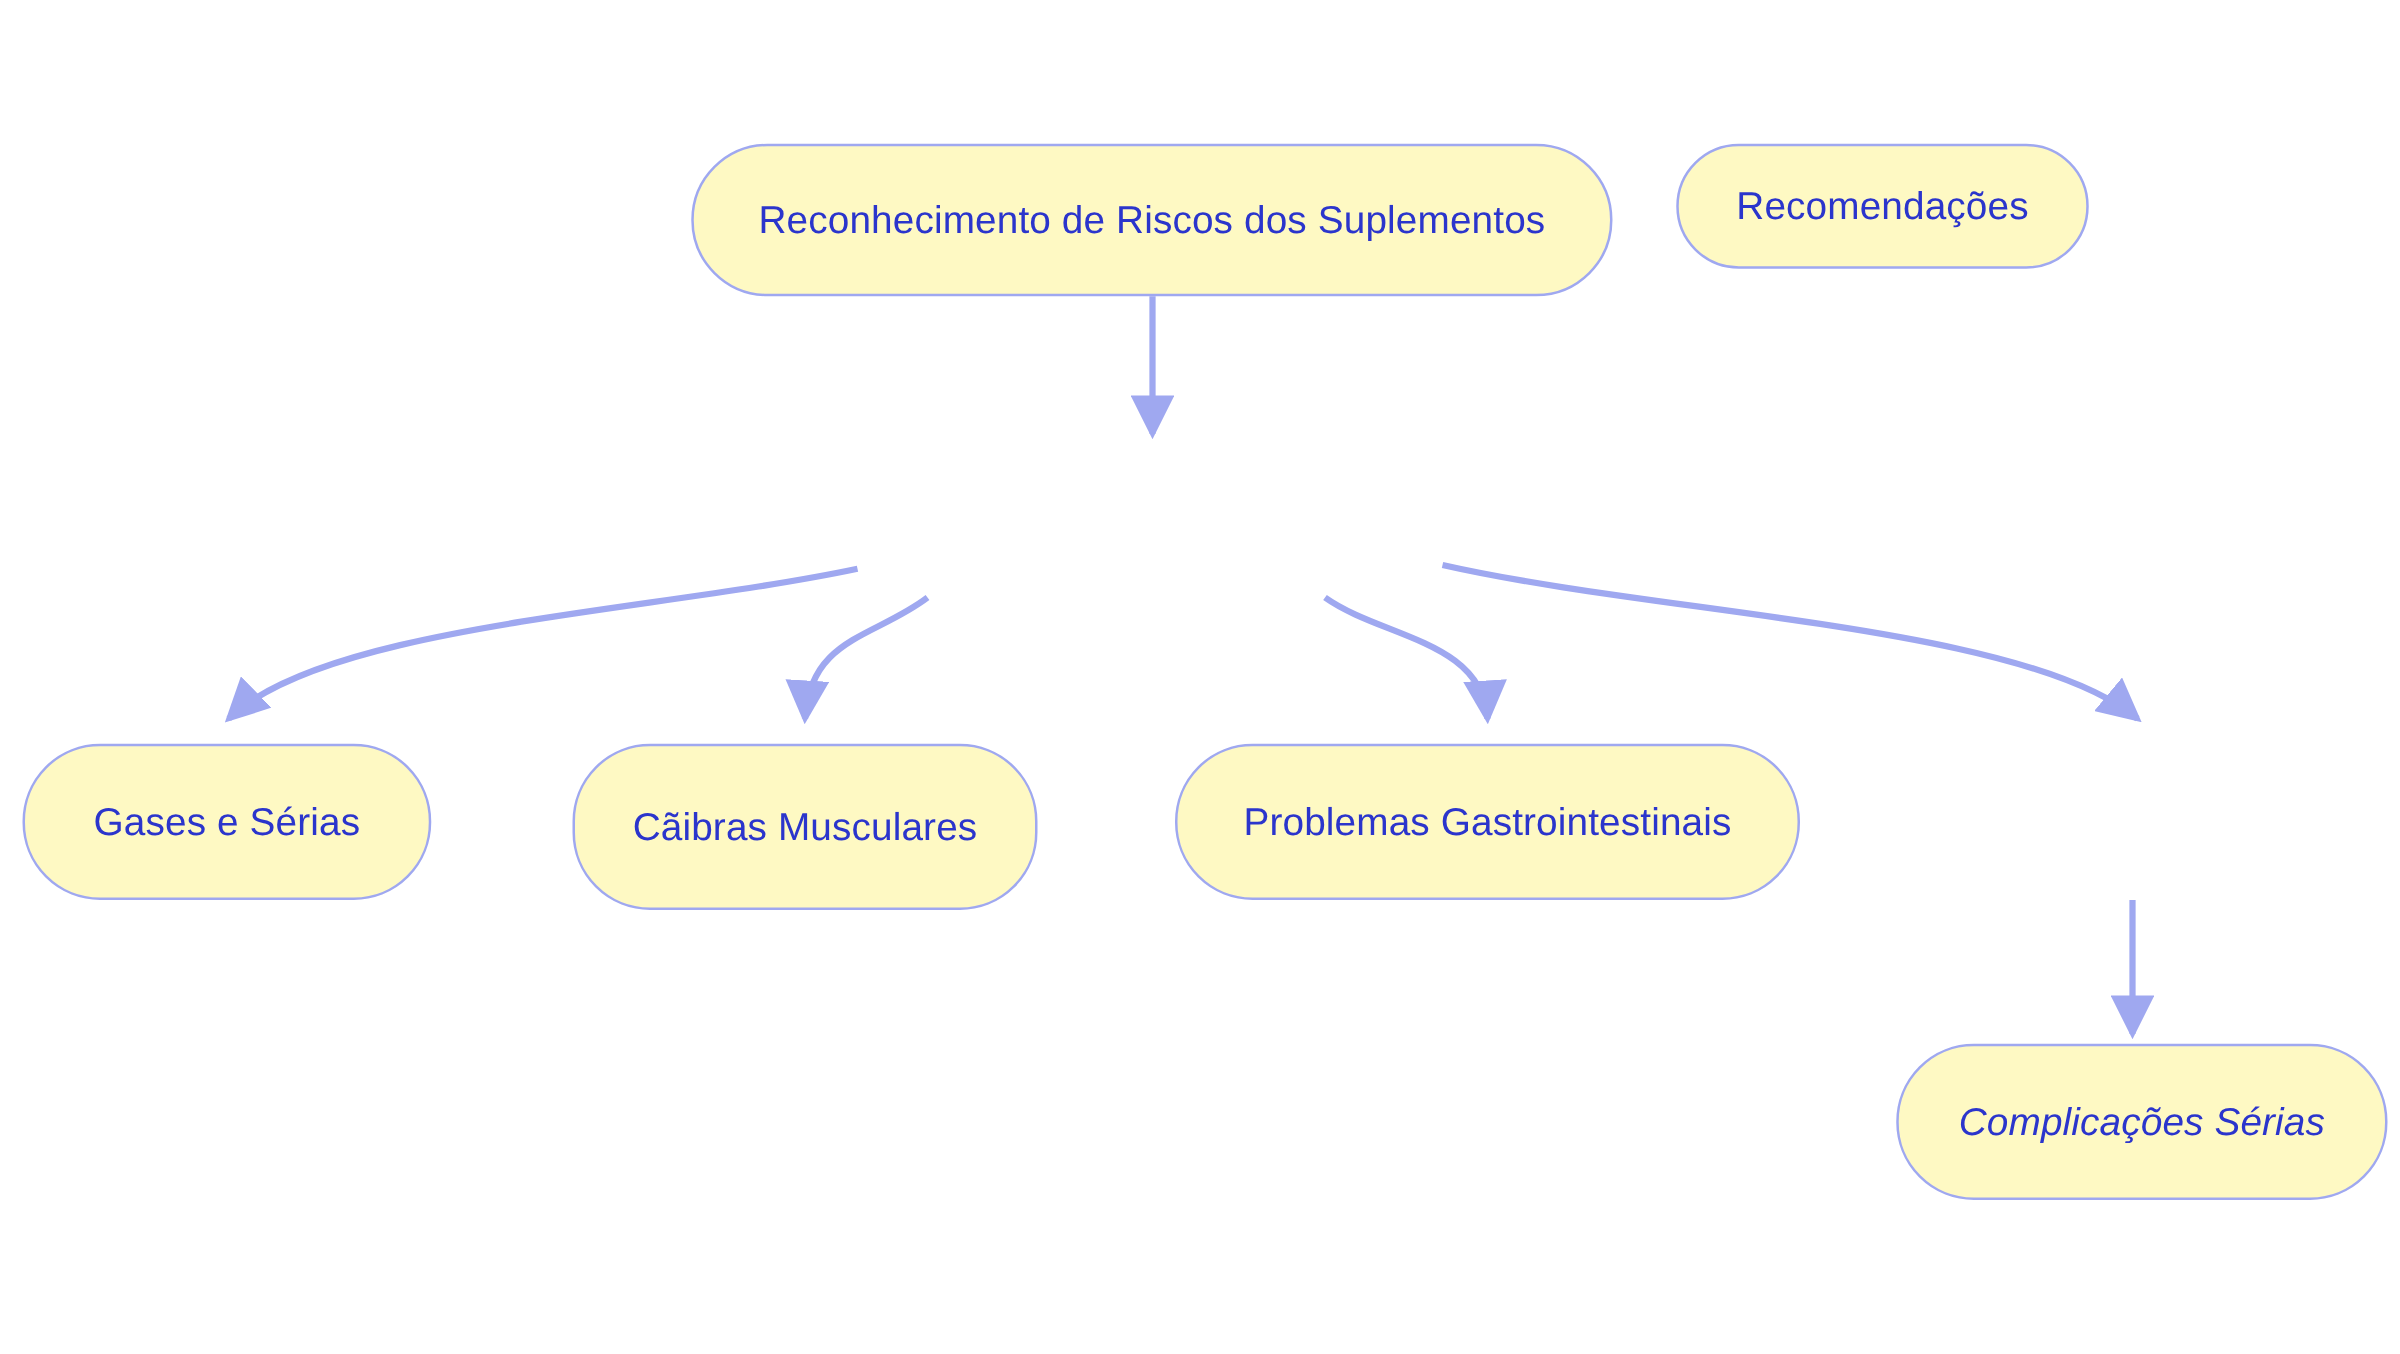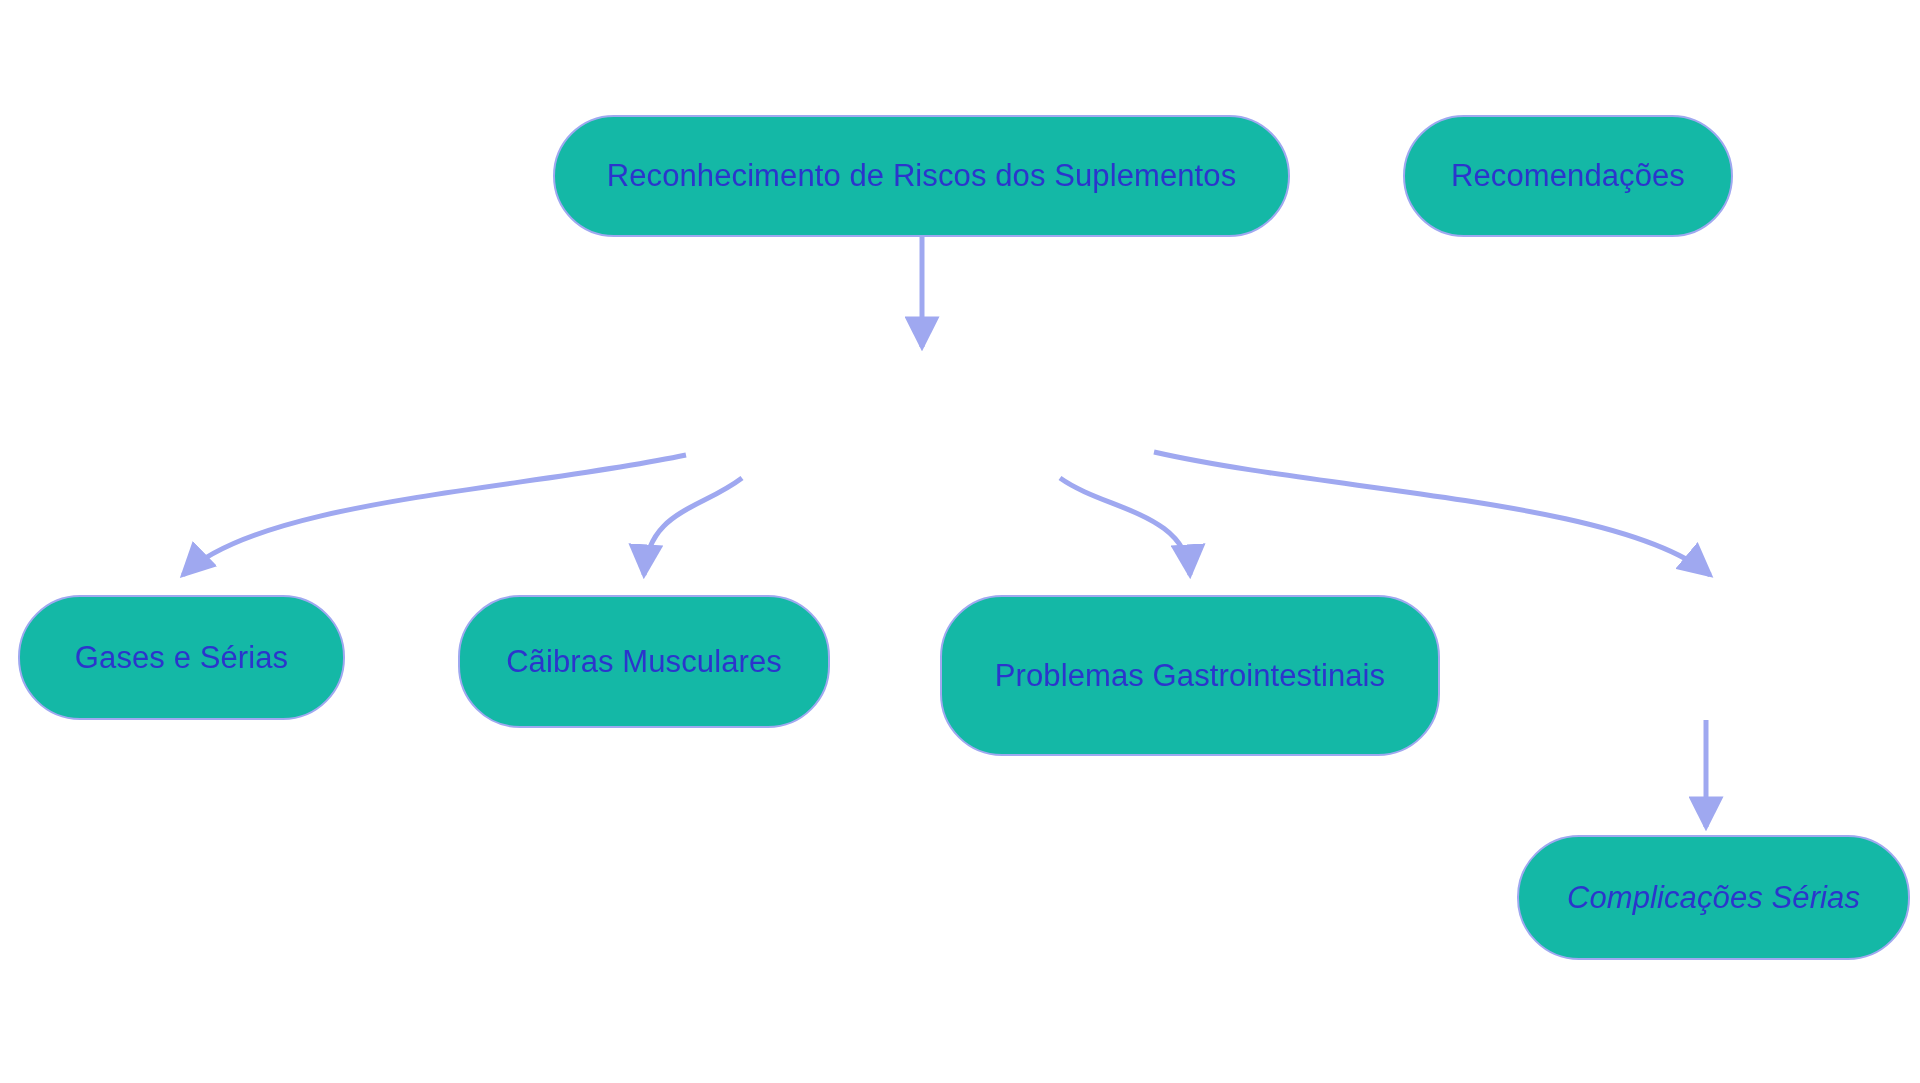--- a/index.html
+++ b/index.html
@@ -22,45 +22,45 @@
     position: absolute;
     left: 0;
     top: 0;
     width: 1920px;
     height: 1083px;
     pointer-events: none;
   }
   .node {
     position: absolute;
     box-sizing: border-box;
-    background: #14b8a6;
+    background: #fef9c3;
     border: 2px solid #9fa8f0;
     border-radius: 62px;
     display: flex;
     align-items: center;
     justify-content: center;
     text-align: center;
     padding: 0 34px;
   }
   .node-label {
     color: #2b35cc;
     font-family: "Liberation Sans", sans-serif;
     font-size: 31px;
     font-weight: 400;
     line-height: 1.15;
     letter-spacing: 0.1px;
     white-space: nowrap;
   }
   
   #node-risk        { left: 553px;  top: 115px; width: 737px; height: 122px; }
-  #node-reco        { left: 1403px; top: 115px; width: 330px; height: 122px; }
+  #node-reco        { left: 1341px; top: 115px; width: 330px; height: 100px; }
   #node-efeitos     { left: 680px;  top: 355px; width: 475px; height: 123px; }
   #node-gases       { left: 18px;   top: 595px; width: 327px; height: 125px; }
   #node-caibras     { left: 458px;  top: 595px; width: 372px; height: 133px; }
-  #node-gastro      { left: 940px;  top: 595px; width: 500px; height: 161px; }
+  #node-gastro      { left: 940px;  top: 595px; width: 500px; height: 125px; }
   #node-sobredose   { left: 1552px; top: 595px; width: 308px; height: 125px; }
   #node-complic     { left: 1517px; top: 835px; width: 393px; height: 125px; font-style: italic; }
 </style>
 </head>
 <body>
 
 <div id="canvas">
 
   <svg id="edge-layer" viewBox="0 0 1920 1083" width="1920" height="1083" xmlns="http://www.w3.org/2000/svg">
     <defs>

